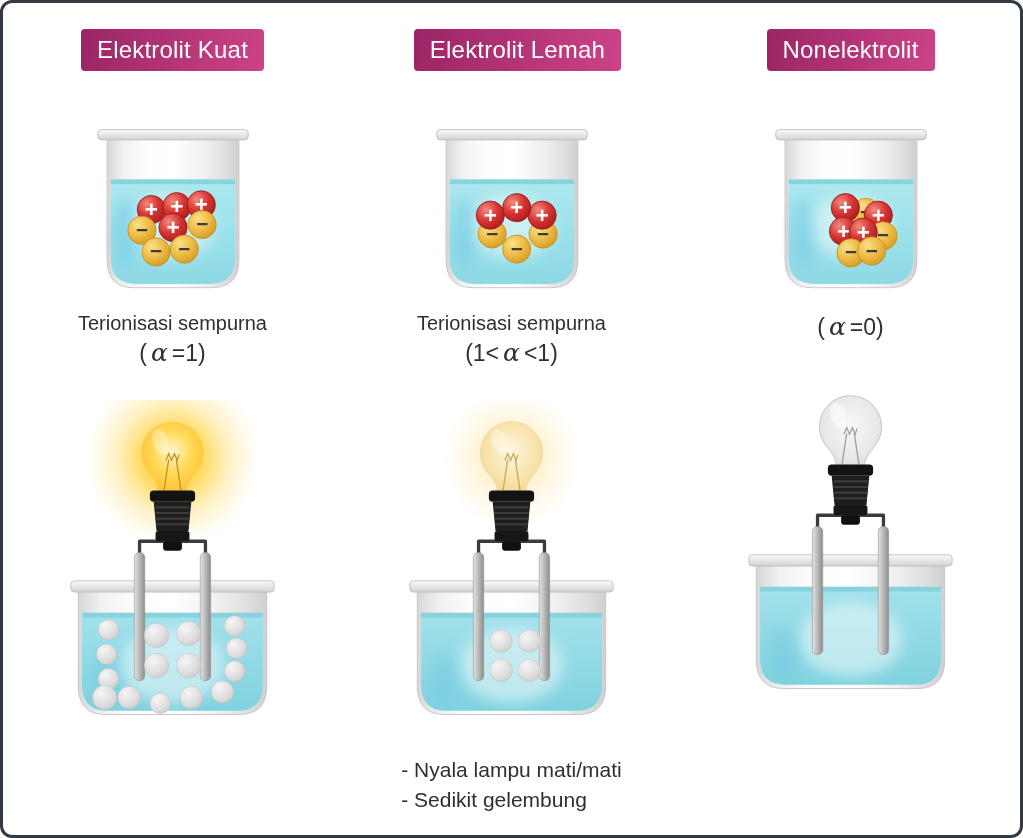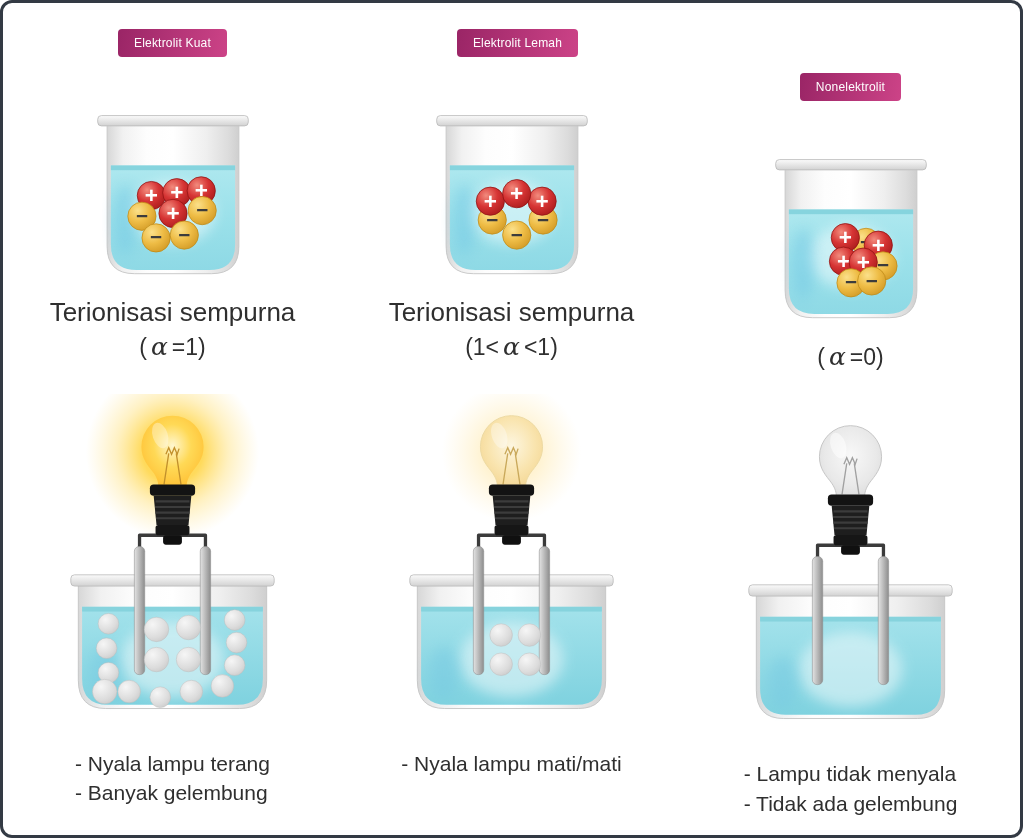--- a/index.html
+++ b/index.html
@@ -5,27 +5,27 @@
   html,body{margin:0;padding:0;background:#fff;}
   body{font-family:"Liberation Sans", sans-serif;}
   .frame{
     width:1023px;height:838px;box-sizing:border-box;
     border:3px solid #333a44;border-radius:12px;background:#ffffff;
     display:grid;grid-template-columns:1fr 1fr 1fr;padding-top:26px;
     overflow:hidden;
   }
   .col{display:flex;flex-direction:column;align-items:center;}
   .badge{
-    font-size:12px;font-weight:500;letter-spacing:.2px;color:#fff;
+    font-size:24px;font-weight:500;letter-spacing:.2px;color:#fff;
     padding:7px 16px;border-radius:4px;white-space:nowrap;
     background:linear-gradient(100deg,#9a2566,#cc4387);
   }
   .beaker-top{margin-top:50px;width:160px;height:179px;}
   .caption{margin-top:10px;text-align:center;color:#2f2f2f;}
-  .caption .line1{font-size:26px;line-height:1.3;}
+  .caption .line1{font-size:20px;line-height:1.3;}
   .caption .expr{font-size:23px;line-height:1.35;display:flex;justify-content:center;align-items:baseline;}
   .caption .alpha{font-family:"DejaVu Serif", serif;font-style:italic;font-size:25px;margin:0 4px;}
   .apparatus{margin-top:30px;width:245px;height:339px;}
   .notes{margin:16px 0 0 0;padding:0;list-style:none;color:#2f2f2f;font-size:21px;line-height:1.42;text-align:left;}
   .ion-sign{font-family:"Liberation Sans",sans-serif;font-weight:bold;text-anchor:middle;}
   .ion-sign.pos{fill:#ffffff;font-size:24px;}
   .ion-sign.neg{fill:#3c3c3c;font-size:22px;}
 </style>
 </head>
 <body>
@@ -179,24 +179,20 @@
           <circle cx="84" cy="316" r="12" fill="url(#gradBubble)" stroke="#bdbdbd" stroke-width="0.5"></circle>
           <circle cx="117" cy="322" r="11" fill="url(#gradBubble)" stroke="#bdbdbd" stroke-width="0.5"></circle>
           <circle cx="150" cy="316" r="12" fill="url(#gradBubble)" stroke="#bdbdbd" stroke-width="0.5"></circle>
           <circle cx="183" cy="310" r="12" fill="url(#gradBubble)" stroke="#bdbdbd" stroke-width="0.5"></circle>
           <circle cx="196" cy="240" r="11" fill="url(#gradBubble)" stroke="#bdbdbd" stroke-width="0.5"></circle>
           <circle cx="198" cy="264" r="11" fill="url(#gradBubble)" stroke="#bdbdbd" stroke-width="0.5"></circle>
           <circle cx="196" cy="288" r="11" fill="url(#gradBubble)" stroke="#bdbdbd" stroke-width="0.5"></circle>
         </g>
     </svg>
 
-    <ul class="notes">
-      <li>- Nyala lampu terang</li>
-      <li>- Banyak gelembung</li>
-    </ul>
   </section>
 
   <section class="col">
     <div class="badge" style="background: linear-gradient(100deg, rgb(154, 37, 102), rgb(204, 67, 135)); color: rgb(255, 255, 255); margin-left: 12px;">Elektrolit Lemah</div>
 
     <svg class="beaker-top" viewBox="0 0 170 190">
       <rect x="5" y="9" width="160" height="11" rx="4" fill="url(#gradRim)" stroke="#b5b5b5" stroke-width="0.8"></rect>
       <path d="M15,20 H155 V148 Q155,177 126,177 H44 Q15,177 15,148 Z" fill="url(#gradGlass)" stroke="#c6c6c6" stroke-width="1"></path>
       <path d="M19,62 H151 V146 Q151,173 124,173 H46 Q19,173 19,146 Z" fill="url(#gradLiqTop)"></path>
       <rect x="19" y="62" width="132" height="5" fill="#7fd0da" opacity="0.85"></rect>
@@ -250,25 +246,26 @@
       <g id="bubbles-1">
           <circle cx="119" cy="256" r="12" fill="url(#gradBubble)" stroke="#bdbdbd" stroke-width="0.5"></circle>
           <circle cx="149" cy="256" r="12" fill="url(#gradBubble)" stroke="#bdbdbd" stroke-width="0.5"></circle>
           <circle cx="119" cy="287" r="12" fill="url(#gradBubble)" stroke="#bdbdbd" stroke-width="0.5"></circle>
           <circle cx="149" cy="287" r="12" fill="url(#gradBubble)" stroke="#bdbdbd" stroke-width="0.5"></circle>
         </g>
     </svg>
 
     <ul class="notes">
       <li>- Nyala lampu mati/mati</li>
+      <li>- Sedikit gelembung</li>
     </ul>
   </section>
 
   <section class="col">
-    <div class="badge" style="background: linear-gradient(100deg, rgb(154, 37, 102), rgb(204, 67, 135)); color: rgb(255, 255, 255); margin-top: 44px;">Nonelektrolit</div>
+    <div class="badge" style="background: linear-gradient(100deg, rgb(154, 37, 102), rgb(204, 67, 135)); color: rgb(255, 255, 255);">Nonelektrolit</div>
 
     <svg class="beaker-top" viewBox="0 0 170 190">
       <rect x="5" y="9" width="160" height="11" rx="4" fill="url(#gradRim)" stroke="#b5b5b5" stroke-width="0.8"></rect>
       <path d="M15,20 H155 V148 Q155,177 126,177 H44 Q15,177 15,148 Z" fill="url(#gradGlass)" stroke="#c6c6c6" stroke-width="1"></path>
       <path d="M19,62 H151 V146 Q151,173 124,173 H46 Q19,173 19,146 Z" fill="url(#gradLiqTop)"></path>
       <rect x="19" y="62" width="132" height="5" fill="#7fd0da" opacity="0.85"></rect>
       <ellipse cx="85" cy="112" rx="45" ry="34" fill="#eefbfd" opacity="0.55" filter="url(#blurSoft)"></ellipse>
       <ellipse cx="34" cy="120" rx="12" ry="38" fill="#6fc6e4" opacity="0.45" filter="url(#blurSoft)"></ellipse>
       <g id="ions-2">
           <circle cx="101" cy="97" r="15" fill="url(#gradIonNeg)" stroke="#bf8a16" stroke-width="0.8"></circle>
@@ -314,19 +311,15 @@
       <path d="M34,226 H226 V302 Q226,330 199,330 H61 Q34,330 34,302 Z" fill="url(#gradLiqBottom)"></path>
       <rect x="34" y="226" width="192" height="5" fill="#7fd0da" opacity="0.8"></rect>
       <ellipse cx="130" cy="282" rx="55" ry="40" fill="#eef9fb" opacity="0.55" filter="url(#blurSoft)"></ellipse>
       <ellipse cx="58" cy="296" rx="16" ry="28" fill="#74c8e2" opacity="0.45" filter="url(#blurSoft)"></ellipse>
       <rect x="22" y="192" width="216" height="12" rx="4" fill="url(#gradRim)" stroke="#b5b5b5" stroke-width="0.8"></rect>
       <rect x="89.5" y="162" width="11" height="136" rx="5" fill="url(#gradElectrode)" stroke="#8e8e8e" stroke-width="0.6"></rect>
       <rect x="159.5" y="162" width="11" height="136" rx="5" fill="url(#gradElectrode)" stroke="#8e8e8e" stroke-width="0.6"></rect>
       <g id="bubbles-2"></g>
     </svg>
 
-    <ul class="notes">
-      <li>- Lampu tidak menyala</li>
-      <li>- Tidak ada gelembung</li>
-    </ul>
   </section>
 
 </div>
 
 </body></html>

